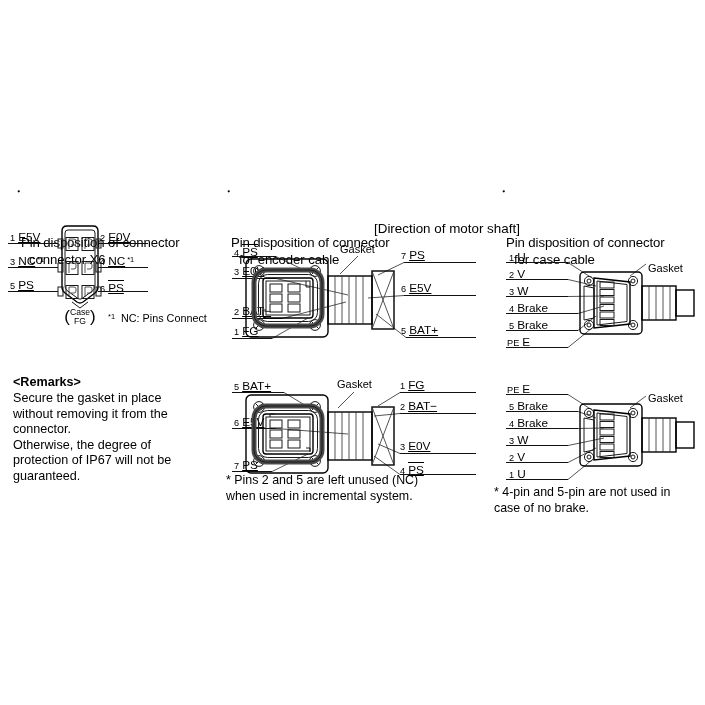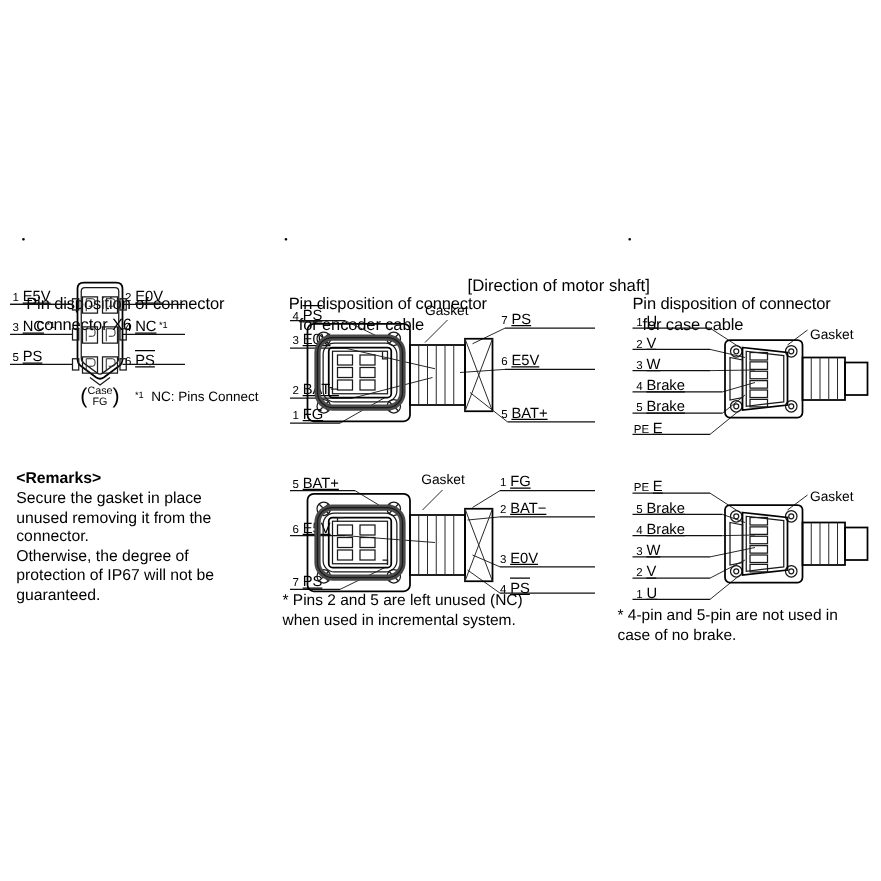--- a/index.html
+++ b/index.html
@@ -243,21 +243,21 @@
     </span><span class="paren">)</span>
   </div>
 
   <div class="nc-note" style="left:108px; top:312px;">
     <span class="sup">*1</span>
     <span style="margin-left:3px;">NC: Pins Connect</span>
   </div>
 
   <div class="abs remarks-title" style="left:13px; top:374px;">&lt;Remarks&gt;</div>
   <div class="abs remarks-body" style="left:13px; top:391px; width:190px;">Secure the gasket in place
-unused removing it from the
+without removing it from the
 connector.
 Otherwise, the degree of
 protection of IP67 will not be
 guaranteed.</div>
 
   <div class="abs section-head" style="left:222px; top:183px; width:215px;">
     <span class="bullet-dot">・</span>
     <span class="head-text">
       <span>Pin disposition of connector</span>
       <span class="l2">for encoder cable</span>

